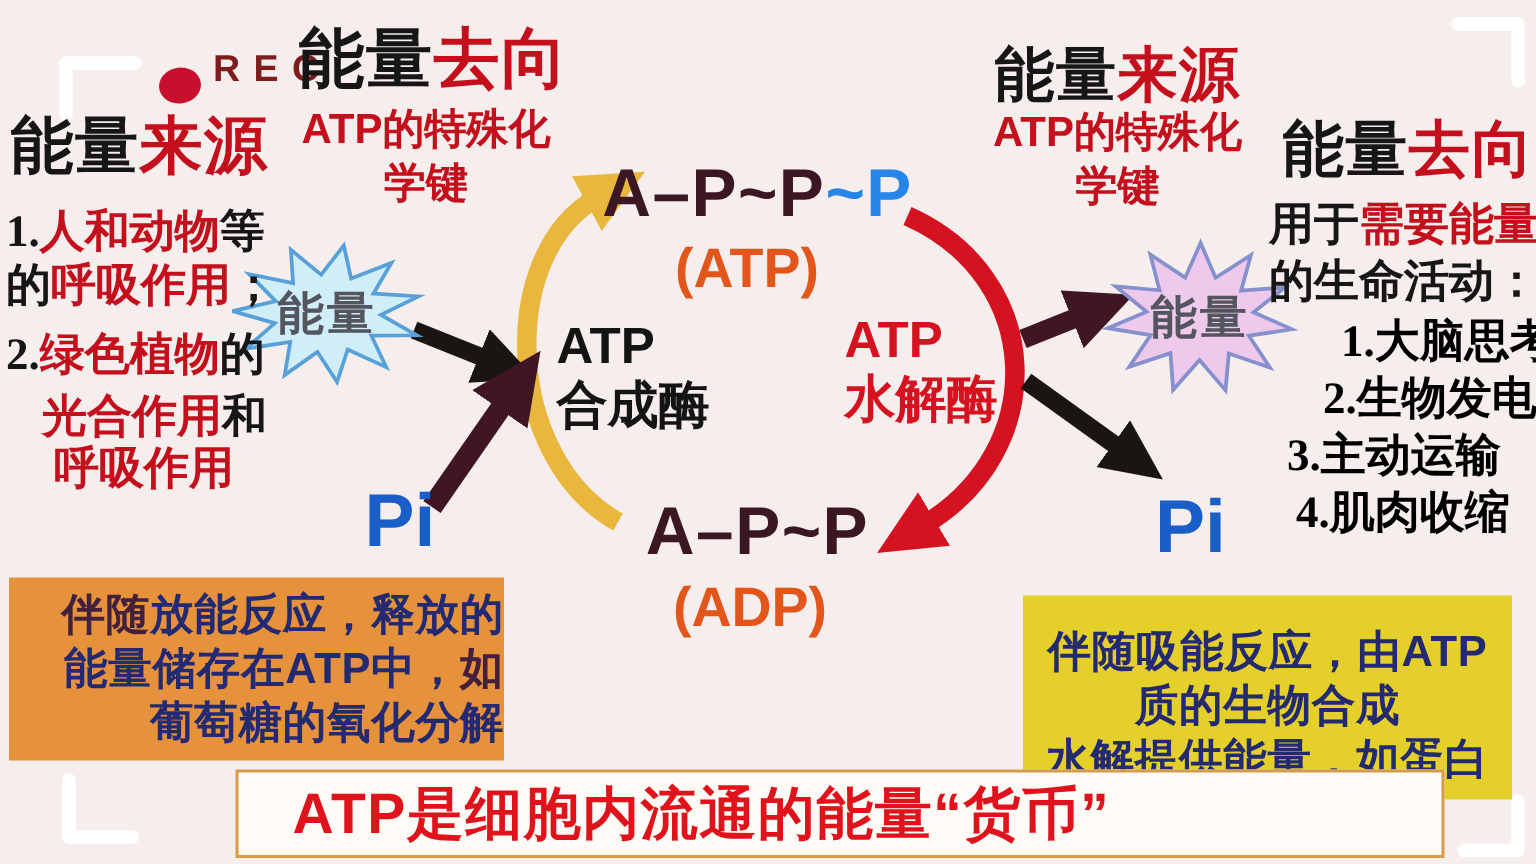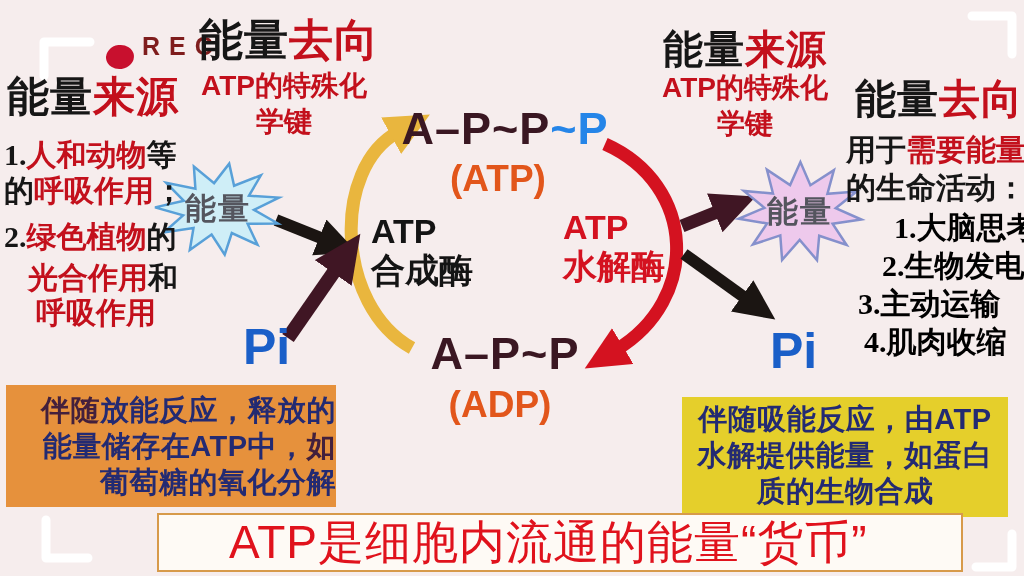--- a/index.html
+++ b/index.html
@@ -37,22 +37,22 @@
 
   .infobox{z-index:2; text-align:center; font-size:29px; line-height:36px; letter-spacing:0.5px;}
   .box-release{background:var(--orange-box,#e6913c);}
   .box-absorb{background:var(--yellow-box,#e5cf2b);}
 
   .banner{
     z-index:2; background:#fefaf5; border:2px solid var(--banner-border,#d79a4a);
     display:flex; align-items:center;
   }
   .banner-text{
-    font-size:46px; font-weight:400; color:var(--banner-text,#e0121c);
-    padding-left:70px; letter-spacing:1px; white-space:nowrap;
+    font-size:38px; font-weight:700; color:var(--banner-text,#e0121c);
+    padding-left:36px; letter-spacing:1px; white-space:nowrap;
   }
 </style>
 </head>
 <body>
 
 <div class="stage">
 
   <svg class="layer" width="1024" height="576" viewBox="0 0 1024 576">
     <defs>
       <marker id="ah-y" markerWidth="5" markerHeight="4" refX="0.6" refY="1.6" orient="auto">
@@ -132,23 +132,23 @@
 
   <div class="abs pi" style="left:243px; top:318px;">Pi</div>
   <div class="abs pi" style="left:770px; top:322px;">Pi</div>
 
   <div class="abs infobox box-release" style="left:6px; top:385px; width:330px; height:115px; padding-top:7px;text-align:right;">
     <div><span class="seg-sf">伴随</span><span class="seg-n">放能反应，释放的</span></div>
     <div><span class="seg-n">能量储存在ATP中，</span><span class="seg-sf">如</span></div>
     <div><span class="seg-n">葡萄糖的氧化分解</span></div>
   </div>
 
-  <div class="abs infobox box-absorb" style="left:682px; top:397px; width:326px; height:116px; padding-top:4px;">
+  <div class="abs infobox box-absorb" style="left:682px; top:397px; width:326px; height:116px; padding-top:20px;">
     <div><span class="seg-sfn">伴随</span><span class="seg-n">吸能反应，由ATP</span></div>
+    <div><span class="seg-n">质的生物合成</span></div>
     <div><span class="seg-n">水解提供能量，如蛋白</span></div>
-    <div><span class="seg-n">质的生物合成</span></div>
   </div>
 
   <div class="abs banner" style="left:157px; top:513px; width:802px; height:55px;">
     <div class="banner-text">ATP是细胞内流通的能量“货币”</div>
   </div>
 
 </div>
 
 </body></html>

